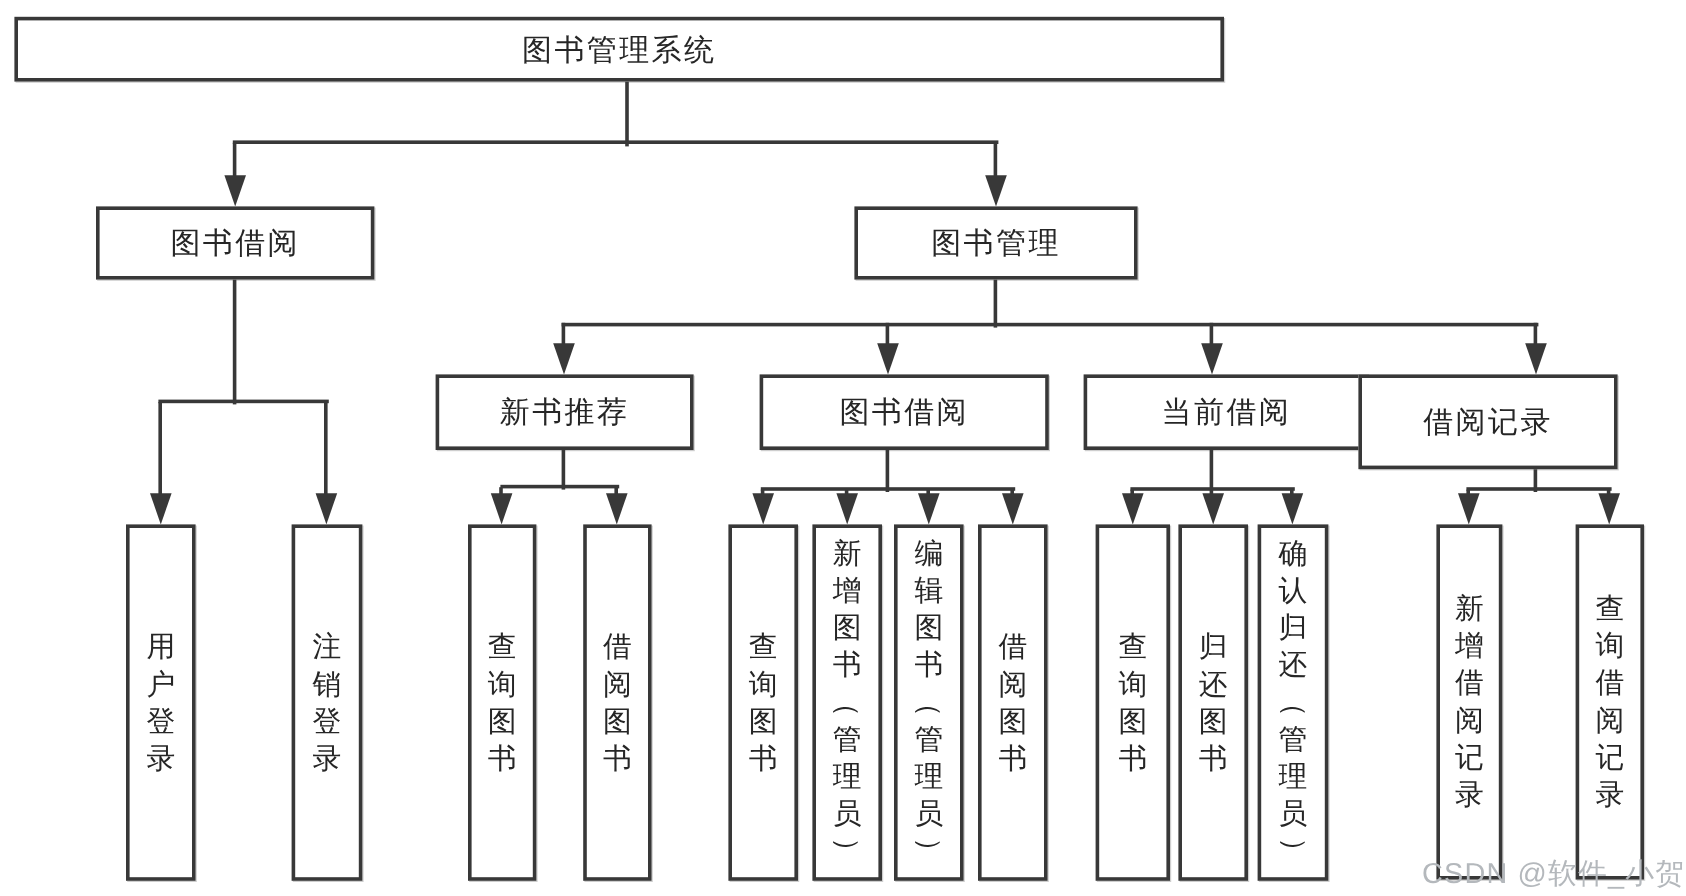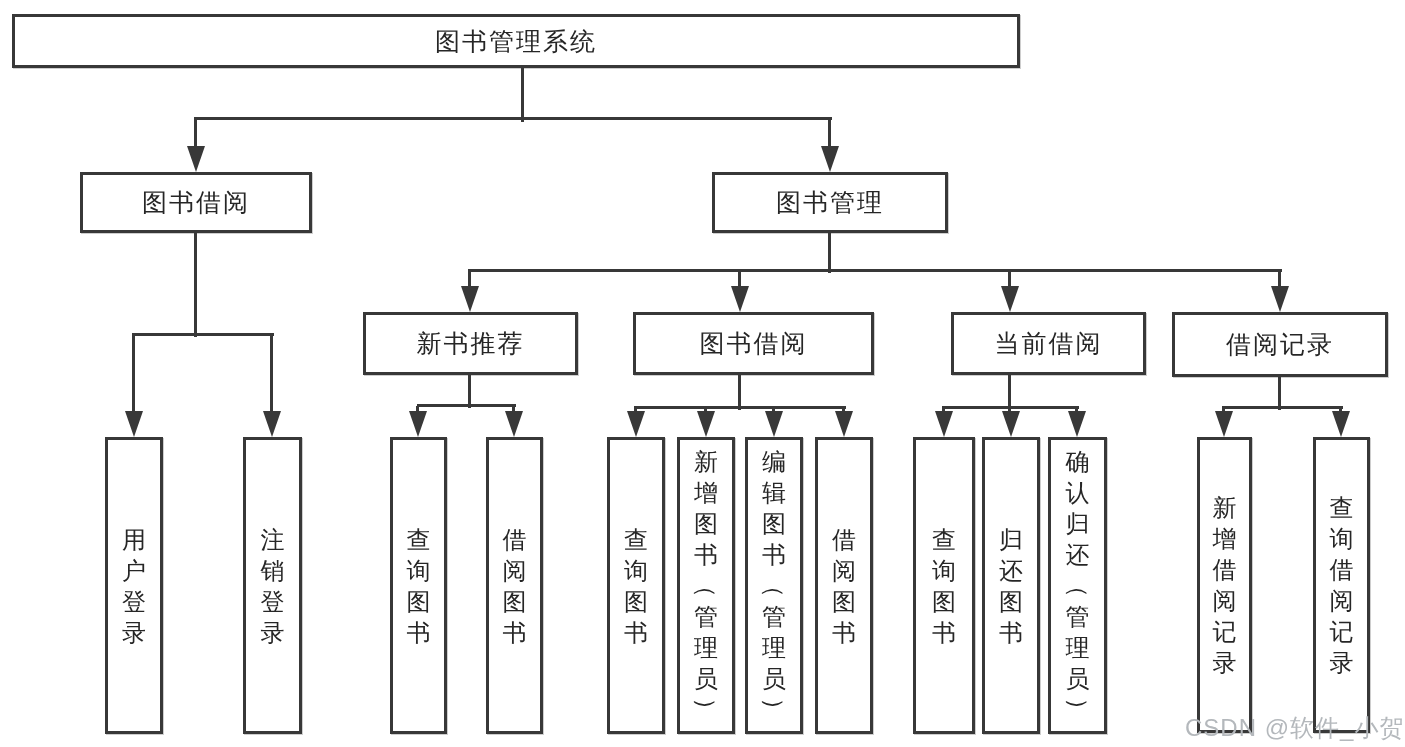--- a/index.html
+++ b/index.html
@@ -80,22 +80,22 @@
       <div class="arrow" style="left: 1332px; top: 411px;"></div>
     </div>
 
   <div class="node" style="left:12px;top:14px;width:1008px;height:54px;">图书管理系统</div>
 
   <div class="node" style="left:80px;top:172px;width:232px;height:61px;">图书借阅</div>
   <div class="node" style="left:363px;top:312px;width:215px;height:63px;">新书推荐</div>
 
   <div class="node" style="left:712px;top:172px;width:236px;height:61px;">图书管理</div>
   <div class="node" style="left:633px;top:312px;width:241px;height:63px;">图书借阅</div>
-  <div class="node" style="left:951px;top:312px;width:195px;height:63px;">当前借阅</div>
-  <div class="node" style="left:1172px;top:312px;width:216px;height:65px;">借阅记录</div>
+  <div class="node" style="left:903px;top:312px;width:238px;height:63px;">当前借阅</div>
+  <div class="node" style="left:1132px;top:312px;width:216px;height:79px;">借阅记录</div>
 
   <div class="node leaf" style="left:105px;top:437px;width:58px;height:297px;">
       <span class="vchar">用</span>
       <span class="vchar">户</span>
       <span class="vchar">登</span>
       <span class="vchar">录</span>
     </div>
   <div class="node leaf" style="left:243px;top:437px;width:59px;height:297px;">
       <span class="vchar">注</span>
       <span class="vchar">销</span>

